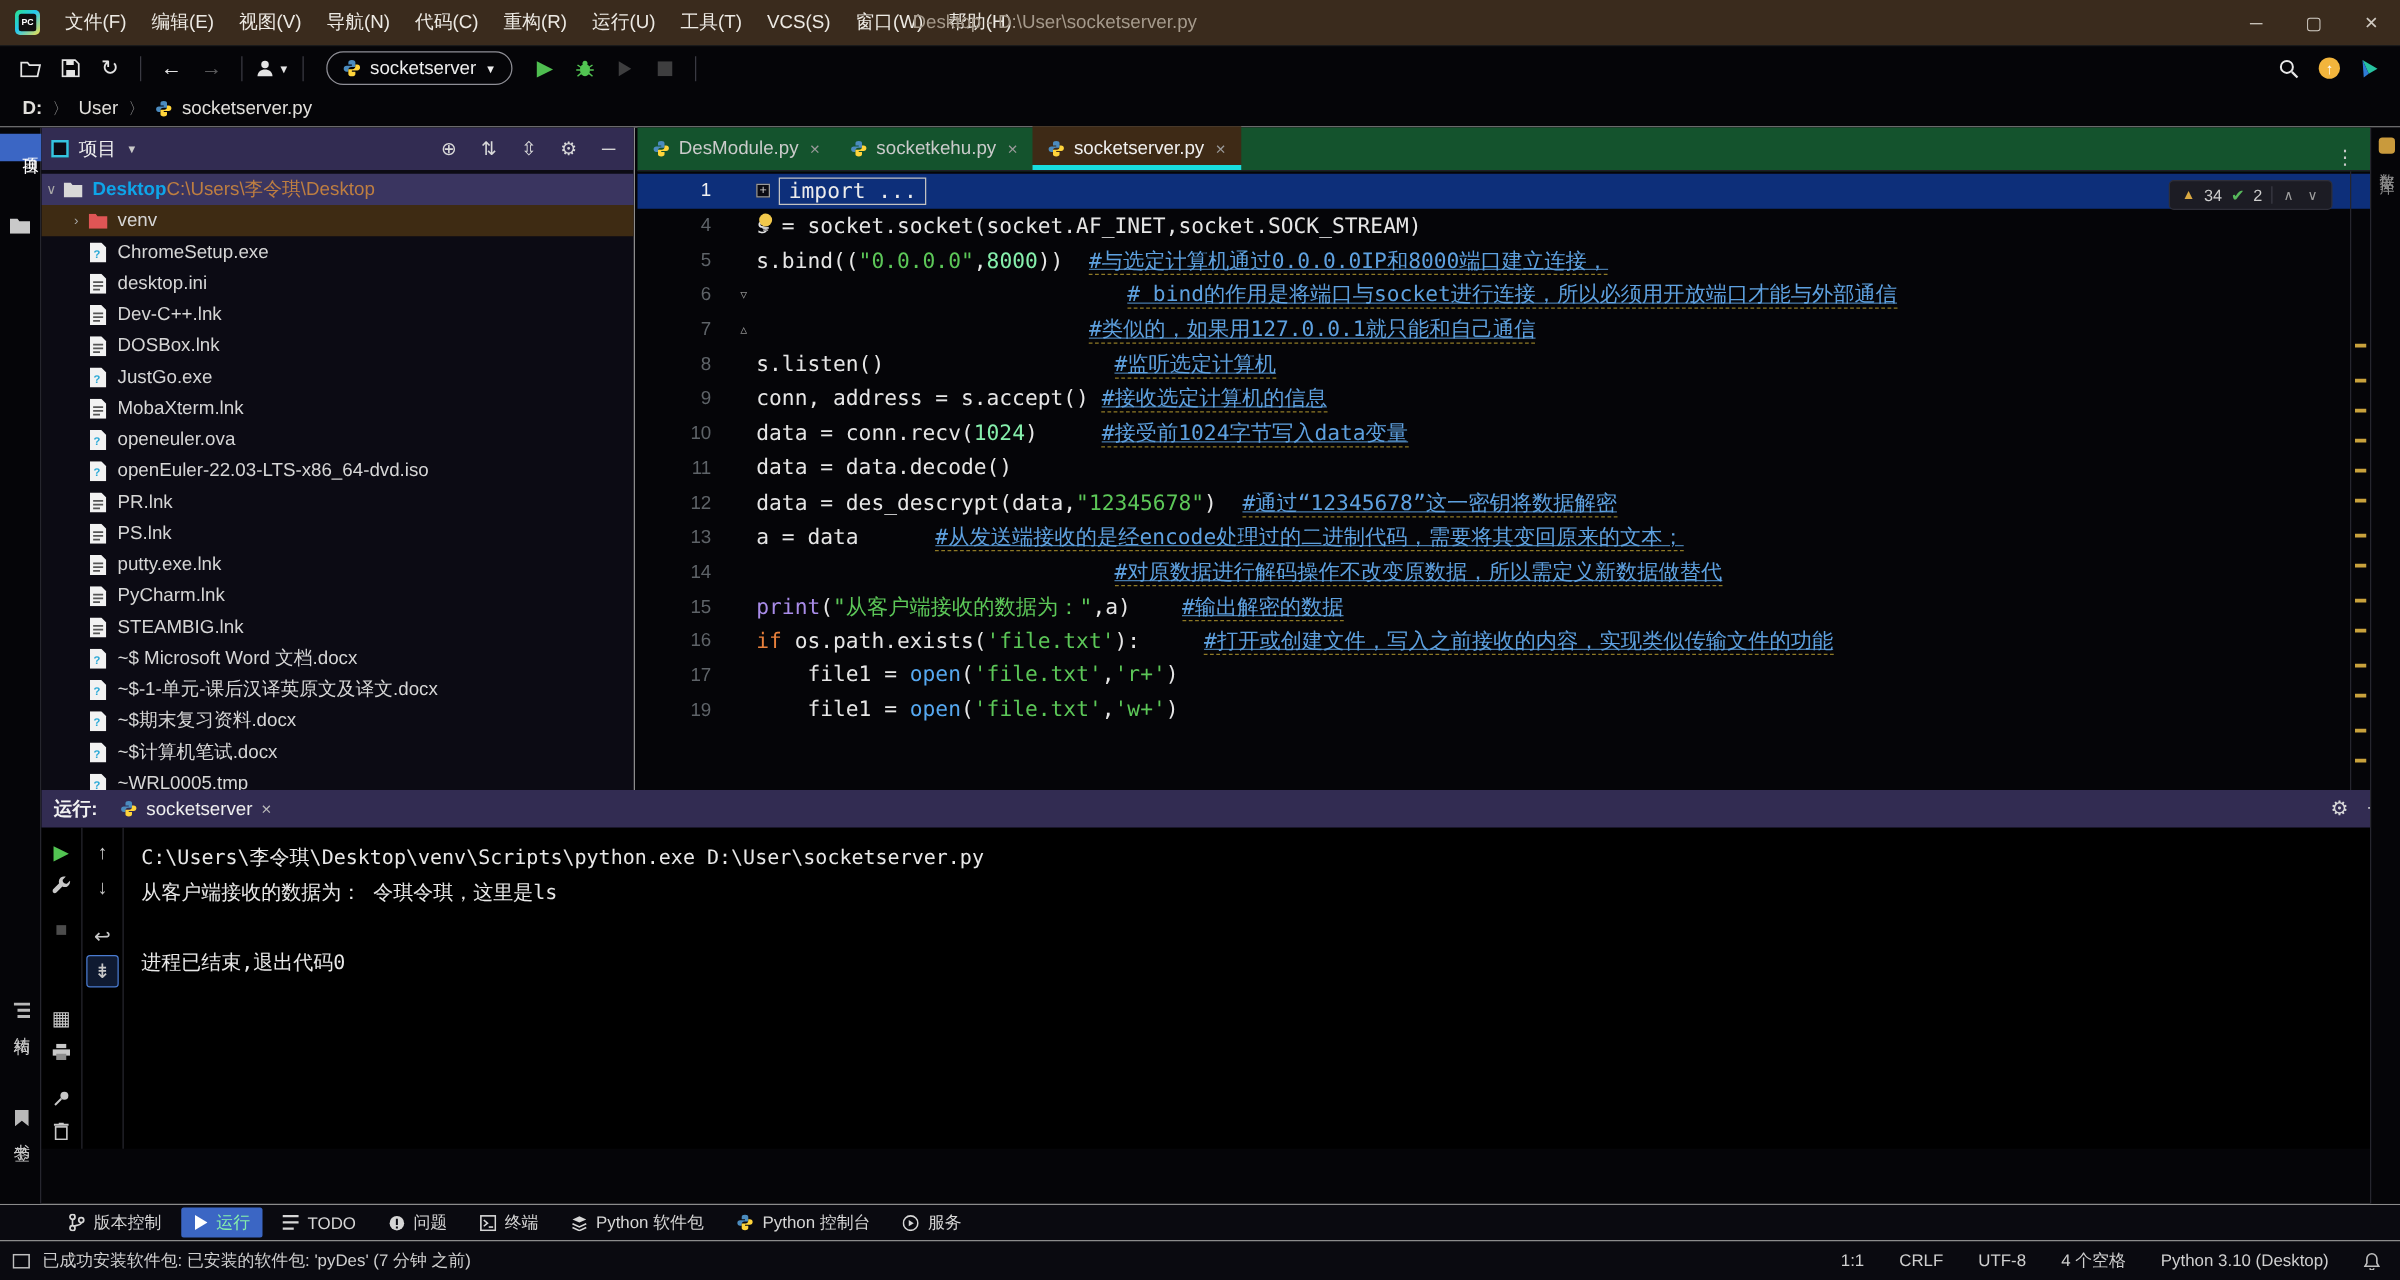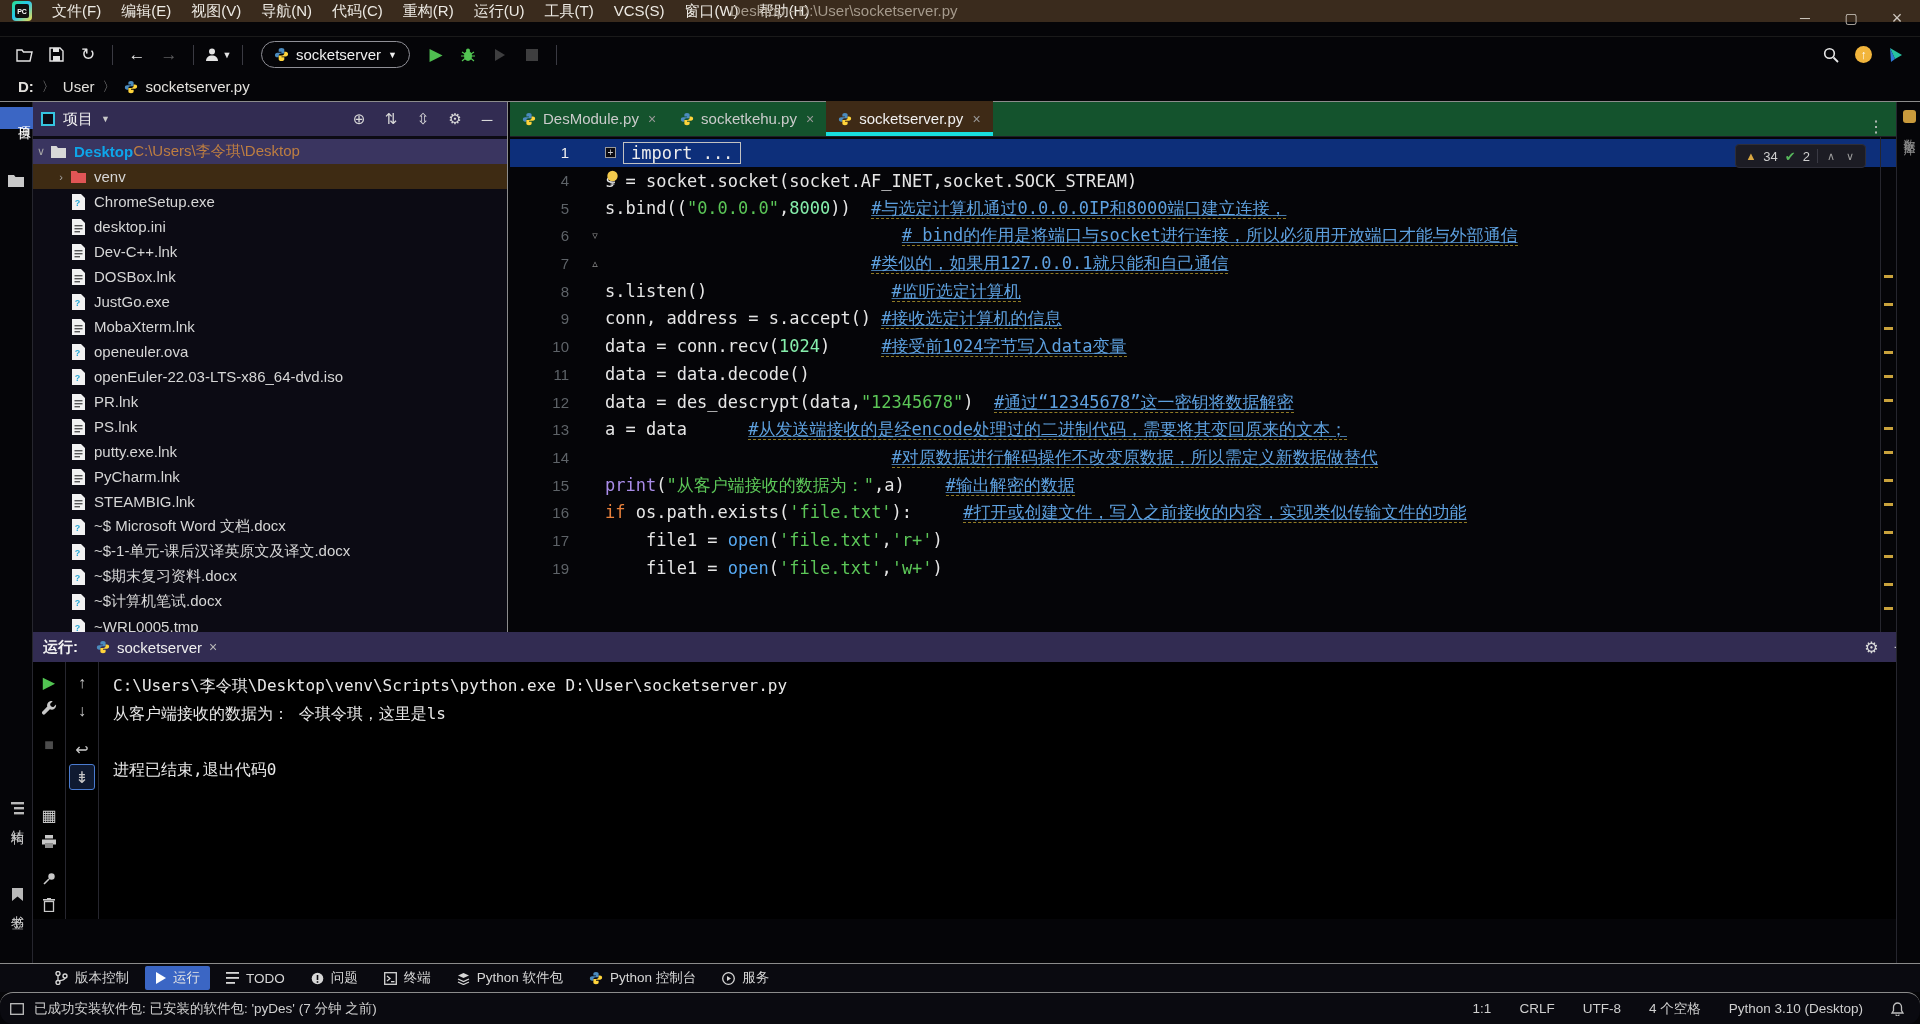--- a/index.html
+++ b/index.html
@@ -4,21 +4,21 @@
 <style>
   * { margin:0; padding:0; box-sizing:border-box; }
   html,body { background:#000; }
   #root {
     position:relative; width:1920px; height:1024px; overflow:hidden;
     background:#050508; font-family:"Liberation Sans", sans-serif;
     color:#D6D6D6; user-select:none;
   }
 
   
-  #titlebar { position:absolute; left:0; top:0; width:1920px; height:22px;
+  #titlebar { position:absolute; left:0; top:0; width:1920px; height:36px;
     background:#3A2B1D; display:flex; align-items:center; }
   #pc-logo { width:20px; height:20px; margin-left:12px; border-radius:4px;
     background:linear-gradient(135deg,#2BE08A 0%,#25C7F0 45%,#F5E04B 100%);
     display:flex; align-items:center; justify-content:center; }
   #pc-logo i { font-style:normal; width:14px; height:14px; background:#101010;
     color:#fff; font-size:7px; font-weight:bold; display:flex; align-items:center;
     justify-content:center; border-radius:2px; }
   #menus { display:flex; margin-left:10px; }
   .menu-item { padding:0 10px; font-size:15px; color:#EDEAE4; line-height:36px; cursor:default; }
   #win-title { position:absolute; left:730px; color:#A59A8C; font-size:15px; line-height:36px; }
@@ -153,27 +153,27 @@
   #console { position:absolute; left:66px; right:0; top:0; bottom:0; padding:10px 0 0 14px; }
   .con-line { font-family:"DejaVu Sans Mono", monospace; font-size:16px; line-height:28px;
     color:#E8E8E8; white-space:pre; }
 
   
   #bottombar { position:absolute; left:0; top:963px; width:1920px; height:29px;
     background:#0A0A10; border-top:1px solid #8C8C8C; display:flex; align-items:center;
     padding-left:45px; gap:6px; }
   .bb-item { display:flex; align-items:center; gap:7px; font-size:13.5px; color:#D6D6D6;
     padding:3px 10px; border-radius:2px; cursor:default; }
-  .bb-item.active { background:#3B66C4; color:#e5e5e5;text-align:right; }
+  .bb-item.active { background:#3B66C4; color:#86efac;text-align:right; }
   .bb-ico { display:flex; align-items:center; }
 
   
   #statusbar { position:absolute; left:0; top:992px; width:1920px; height:32px;
     background:#0A0A10; border-top:1px solid #8C8C8C; display:flex; align-items:center;
-    font-size:13.5px; color:#CFCFCF;border-radius:13px; }
+    font-size:13.5px; color:#CFCFCF; }
   #status-left { display:flex; align-items:center; gap:10px; padding-left:10px; }
   #status-right { position:absolute; right:16px; display:flex; align-items:center; gap:28px; }
   .st-item { cursor:default; }
   svg { display:block; }
 </style>
 </head>
 <body>
 
 <div id="root">
 

